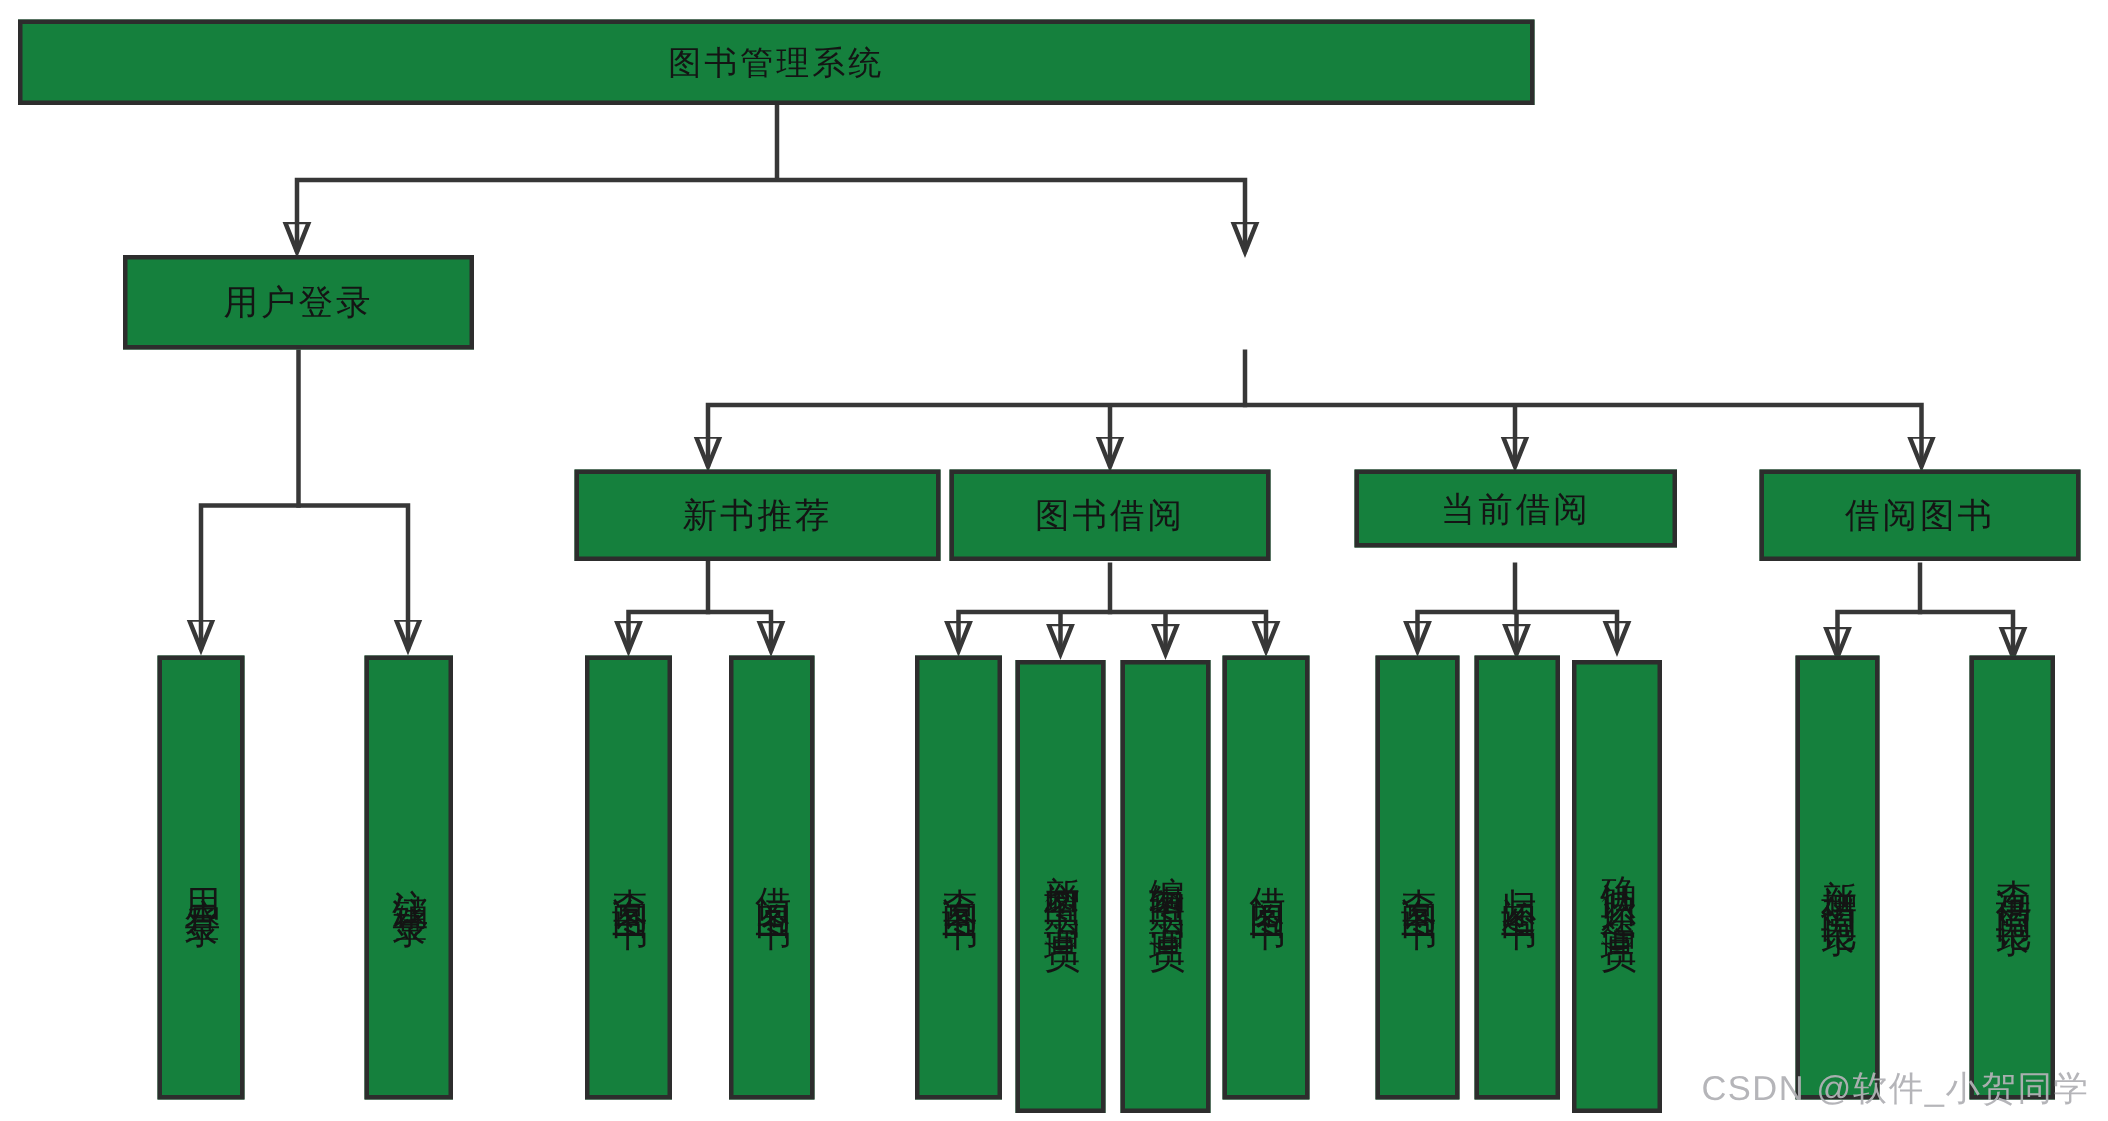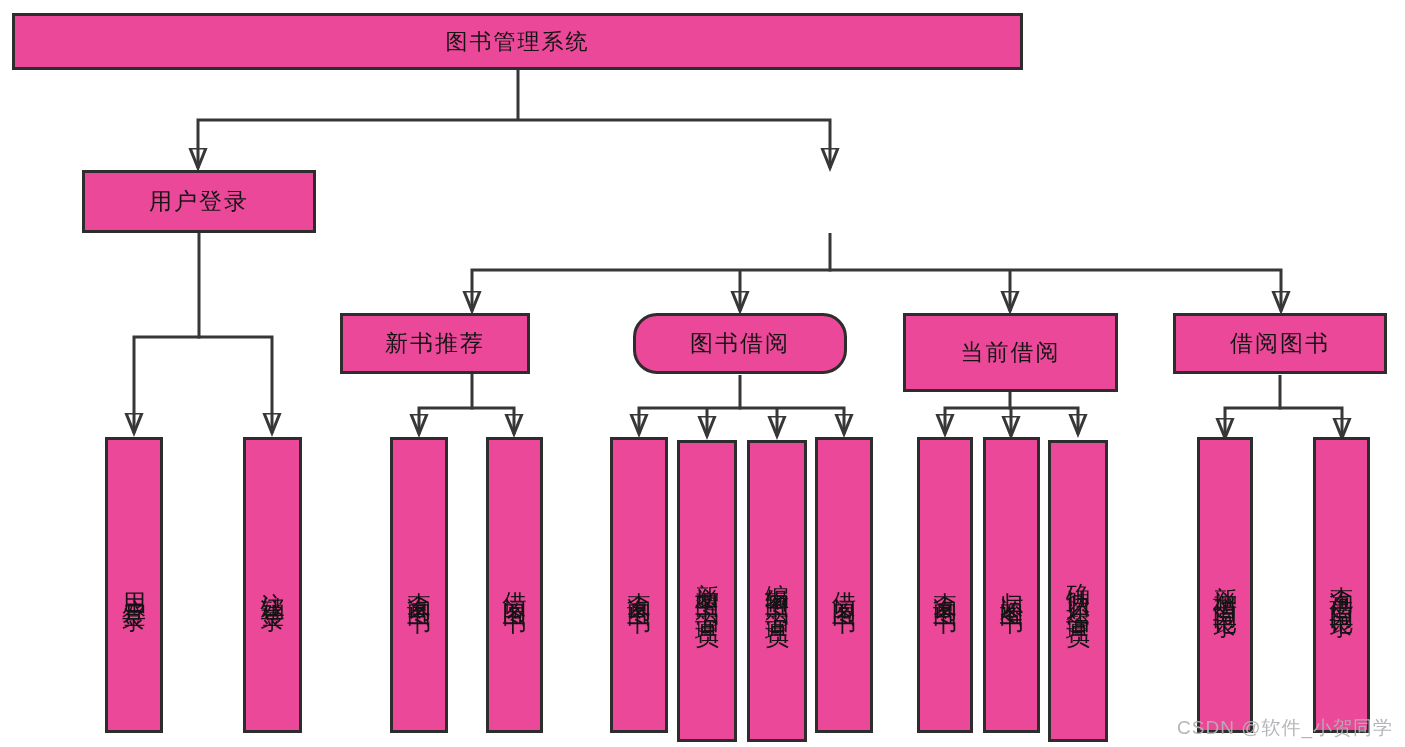--- a/index.html
+++ b/index.html
@@ -24,21 +24,21 @@
   .connectors path {
     stroke: #373737;
     stroke-width: 3;
     fill: none;
     stroke-linejoin: miter;
   }
   .node {
     position: absolute;
     box-sizing: border-box;
     border: 3px solid #2d2d2d;
-    background: #ec4899;
+    background: #15803d;
     color: #141414;
     display: flex;
     align-items: center;
     justify-content: center;
     text-align: center;
     line-height: 1;
   }
   .h-root  { font-size: 22px; letter-spacing: 2px; }
   .h-node  { font-size: 23px; letter-spacing: 2px; }
   .v-node {
@@ -46,21 +46,21 @@
   }
   .v-node span {
     writing-mode: vertical-rl;
     text-orientation: mixed;
     letter-spacing: 6px;
   }
   .watermark {
     position: absolute;
     right: 12px;
     bottom: 6px;
-    font-size: 19px;
+    font-size: 23px;
     color: rgba(177, 177, 181, 0.95);
     letter-spacing: 1px;
     white-space: nowrap;
   }
 </style>
 </head>
 <body>
 
 <div class="stage">
 
@@ -116,27 +116,27 @@
   </svg>
 
   <div class="node h-root" style="left:12px; top:13px; width:1011px; height:57px;">
     <span>图书管理系统</span>
   </div>
 
   <div class="node h-node" style="left:82px; top:170px; width:234px; height:63px;">
     <span>用户登录</span>
   </div>
 
-  <div class="node h-node" style="left:340px; top:313px; width:190px; height:61px;font-family:Liberation Serif, serif;">
+  <div class="node h-node" style="left:383px; top:313px; width:244px; height:61px;font-family:Liberation Serif, serif;">
     <span>新书推荐</span>
   </div>
-  <div class="node h-node" style="left:633px; top:313px; width:214px; height:61px;border-radius:24px;">
+  <div class="node h-node" style="left:633px; top:313px; width:214px; height:61px;">
     <span>图书借阅</span>
   </div>
-  <div class="node h-node" style="left:903px; top:313px; width:215px; height:79px;">
+  <div class="node h-node" style="left:903px; top:313px; width:215px; height:52px;">
     <span>当前借阅</span>
   </div>
   <div class="node h-node" style="left:1173px; top:313px; width:214px; height:61px;">
     <span>借阅图书</span>
   </div>
 
   <div class="node v-node" style="left:105px; top:437px; width:58px; height:296px;">
     <span>用户登录</span>
   </div>
   <div class="node v-node" style="left:243px; top:437px; width:59px; height:296px;">

